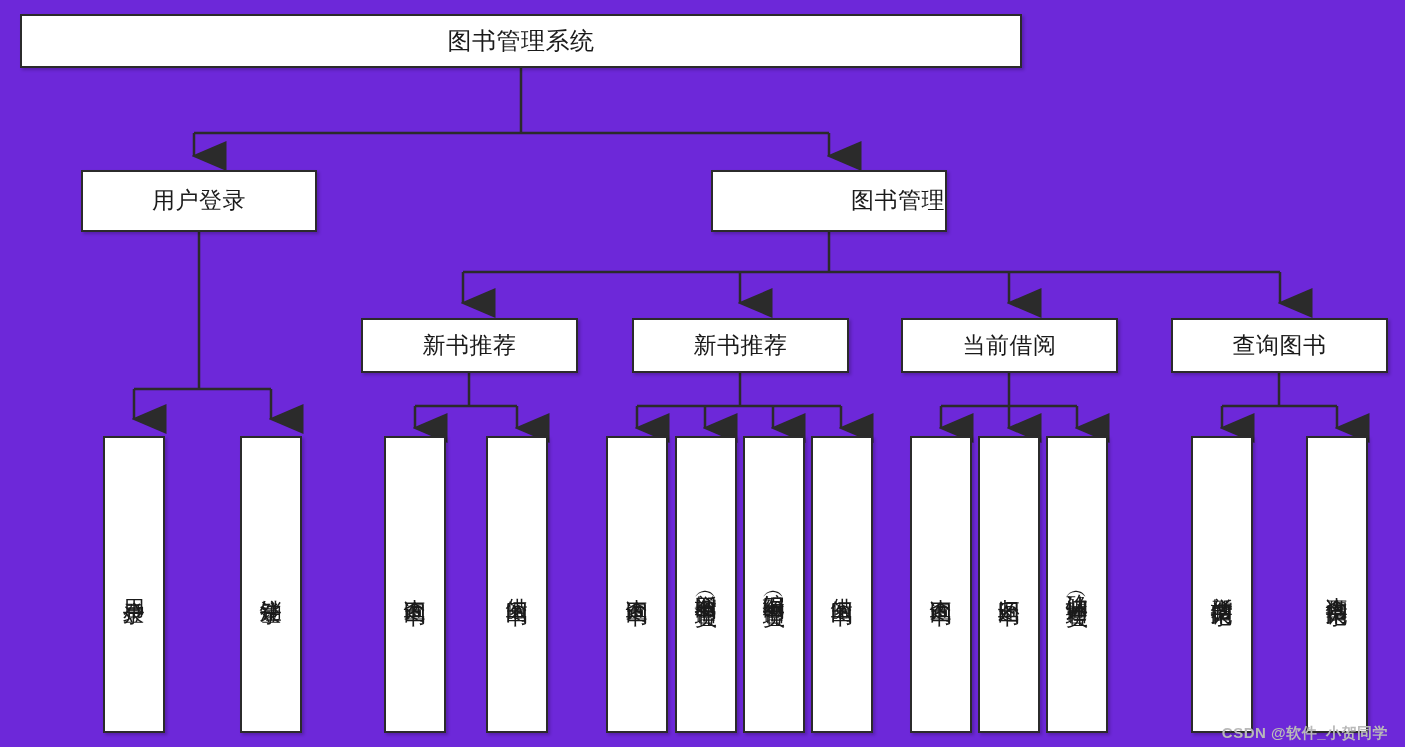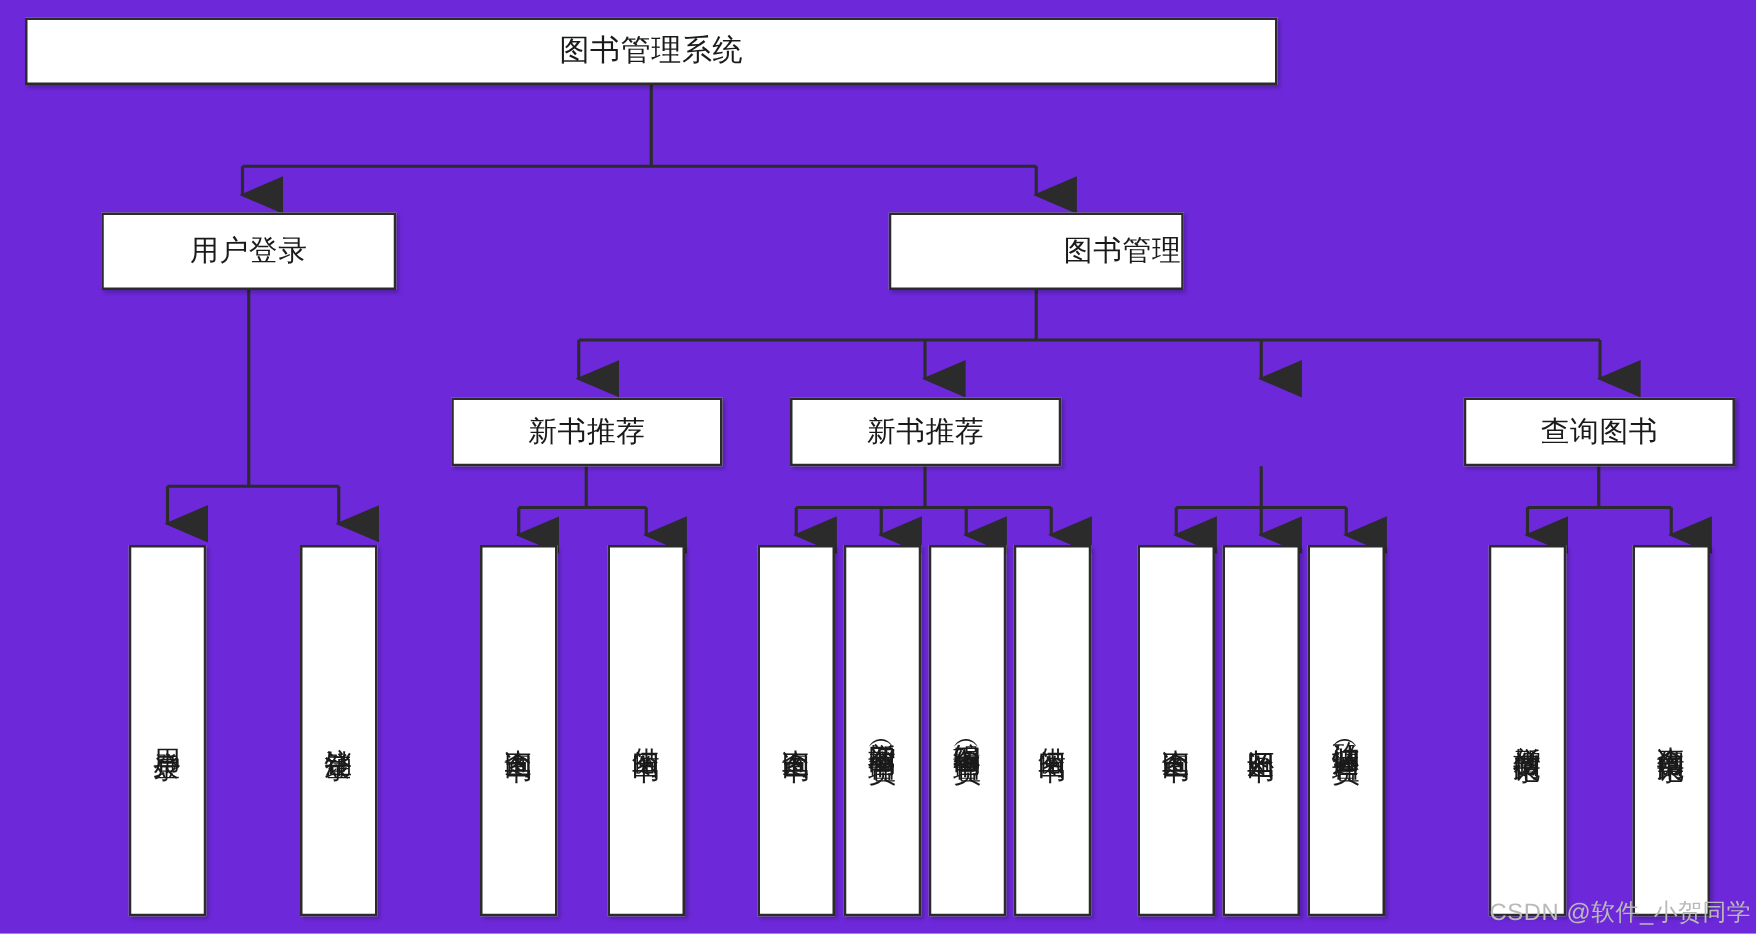--- a/index.html
+++ b/index.html
@@ -63,27 +63,28 @@
     line-height: 1.15;
     letter-spacing: 2px;
     max-height: 268px;
     white-space: normal;
   }
   .node.vert.tall .label {
     max-height: 280px;
   }
   #watermark {
     position: absolute;
-    right: 4px;
+    right: 17px;
     bottom: 4px;
-    font-size: 19px;
+    font-size: 15px;
     color: #b9b9b9;
     letter-spacing: 0.5px;
     white-space: nowrap;
     user-select: none;
+    font-weight: bold;
   }
 </style>
 </head>
 <body>
 
 <div id="diagram-root">
 
   <svg id="edge-layer" viewBox="0 0 1405 747" width="1405" height="747" xmlns="http://www.w3.org/2000/svg">
     <defs>
       <marker id="arrow" viewBox="0 0 12 14" refX="6" refY="13" markerWidth="12" markerHeight="14" orient="auto-start-reverse">
@@ -149,20 +150,23 @@
   </div>
 
   <div class="node horiz" style="left:361px; top:318px; width:217px; height:55px;">
     <span class="label">新书推荐</span>
   </div>
 
   <div class="node horiz" style="left:632px; top:318px; width:217px; height:55px;">
     <span class="label">新书推荐</span>
   </div>
 
+  <div class="node horiz" style="left:901px; top:318px; width:217px; height:55px;">
+    <span class="label">当前借阅</span>
+  </div>
 
   <div class="node horiz" style="left:1171px; top:318px; width:217px; height:55px;">
     <span class="label">查询图书</span>
   </div>
 
   <div class="node vert" style="left:103px; top:436px; width:62px; height:297px;">
     <span class="label">用户登录</span>
   </div>
   <div class="node vert" style="left:240px; top:436px; width:62px; height:297px;">
     <span class="label">注销登录</span>

